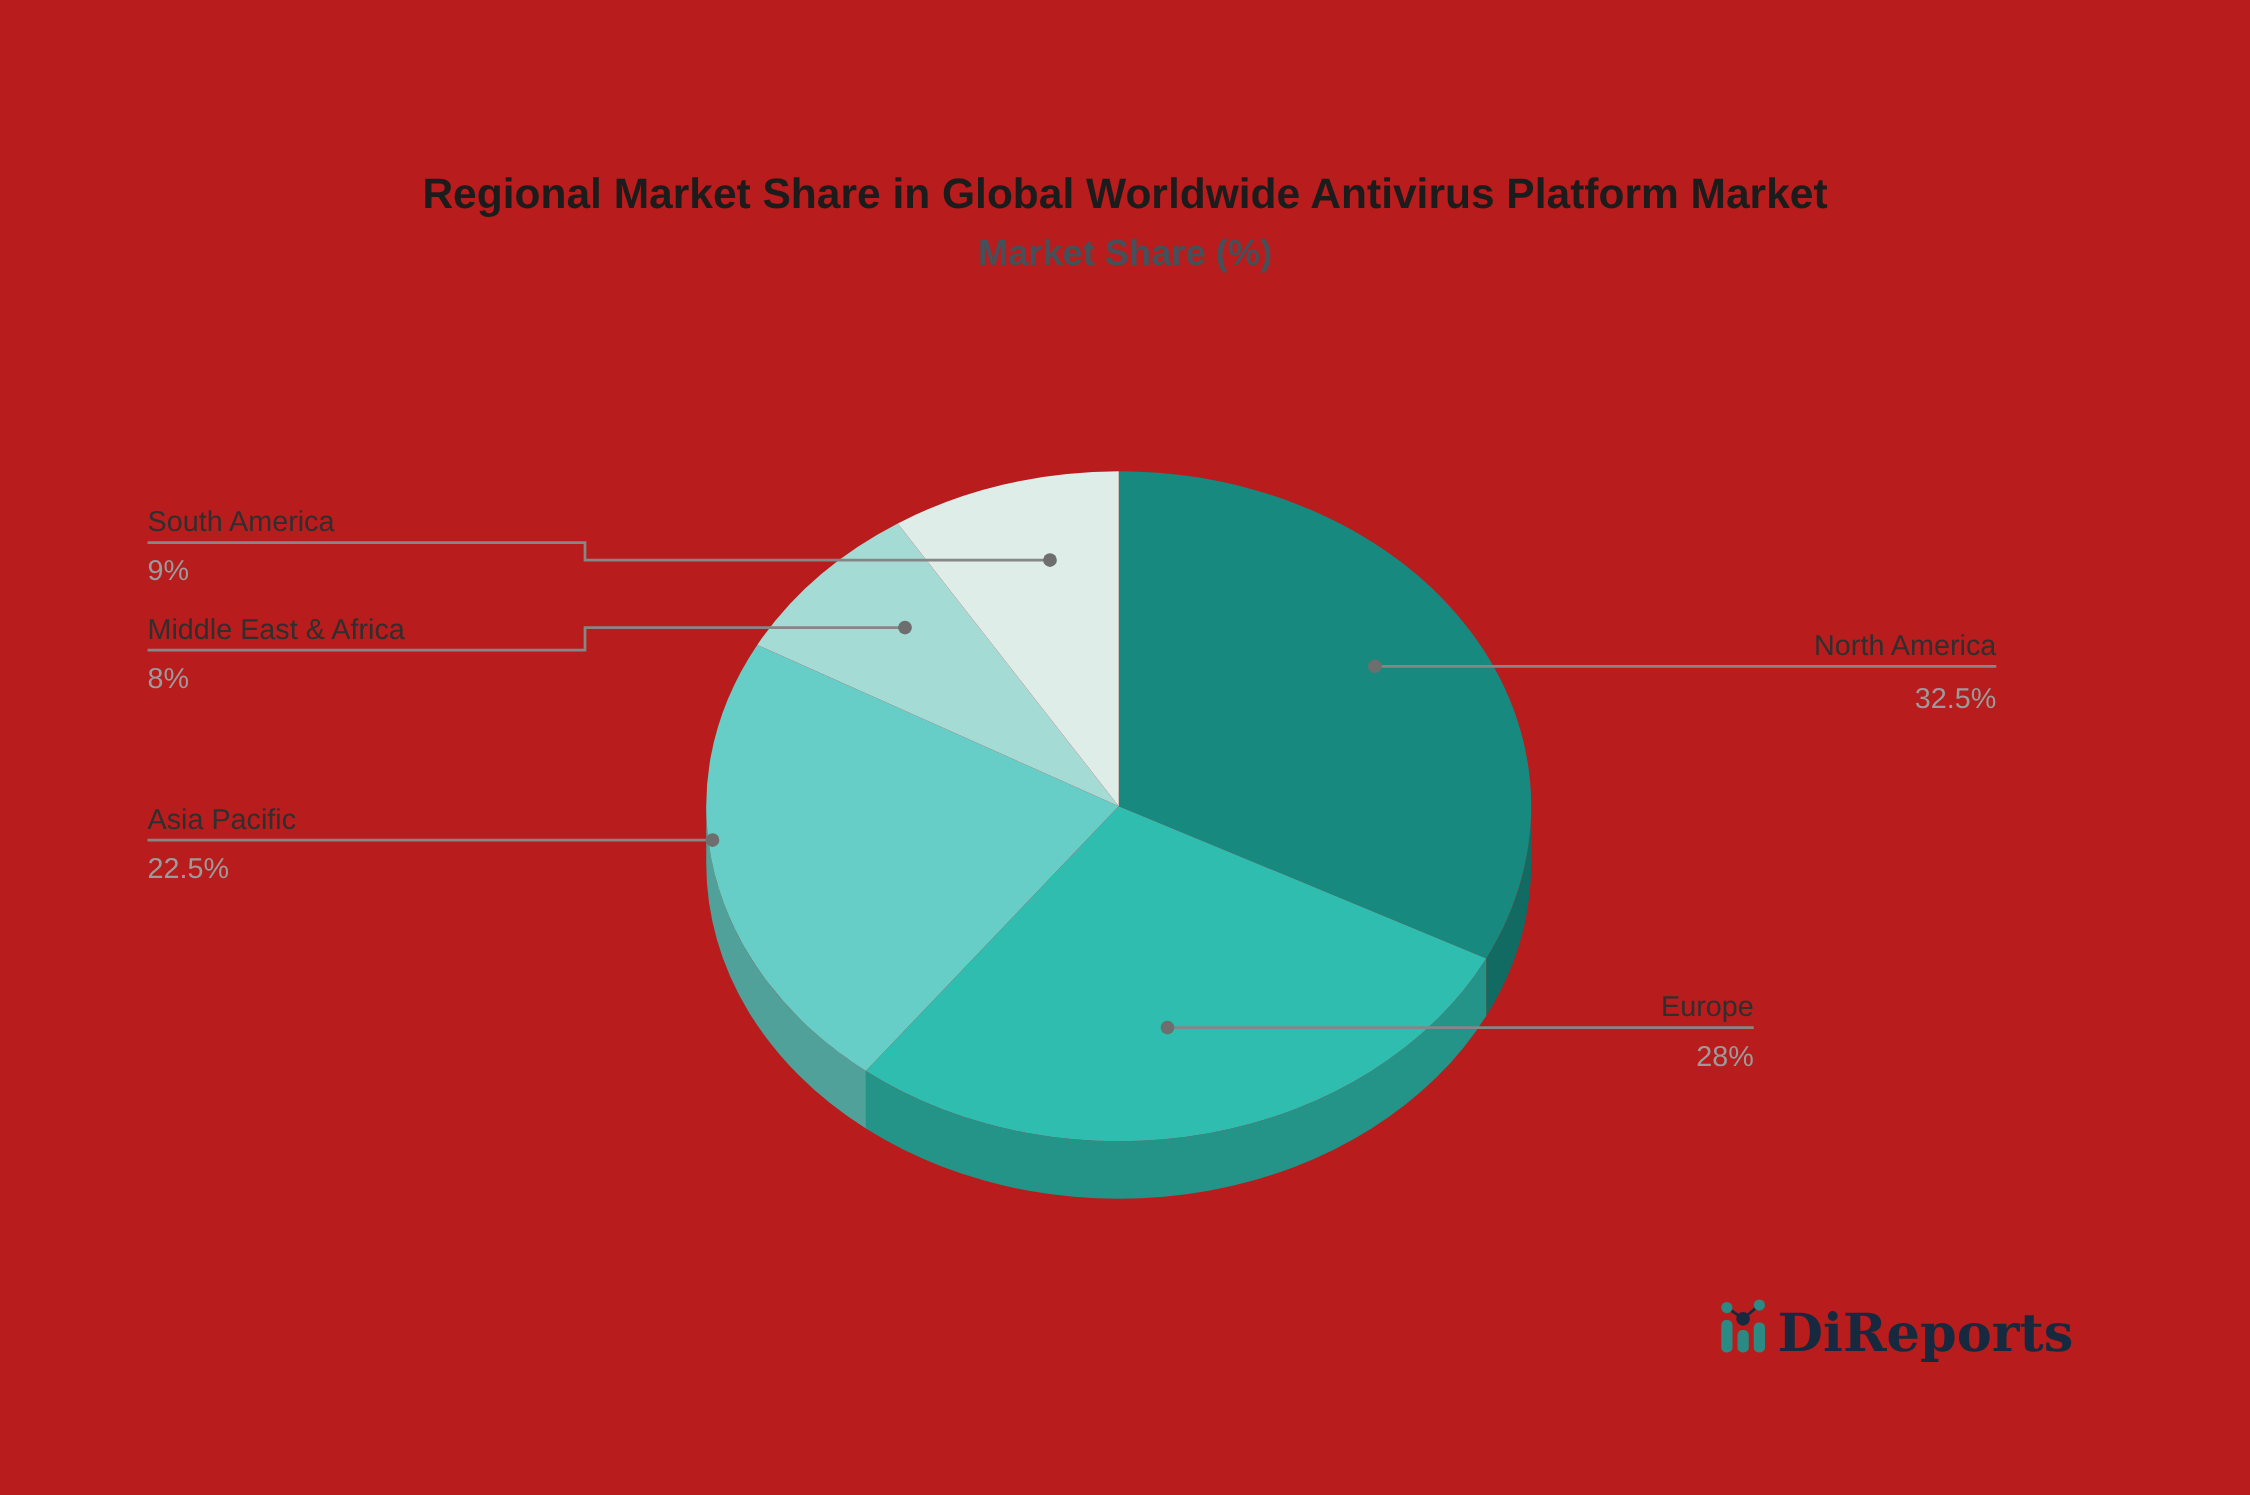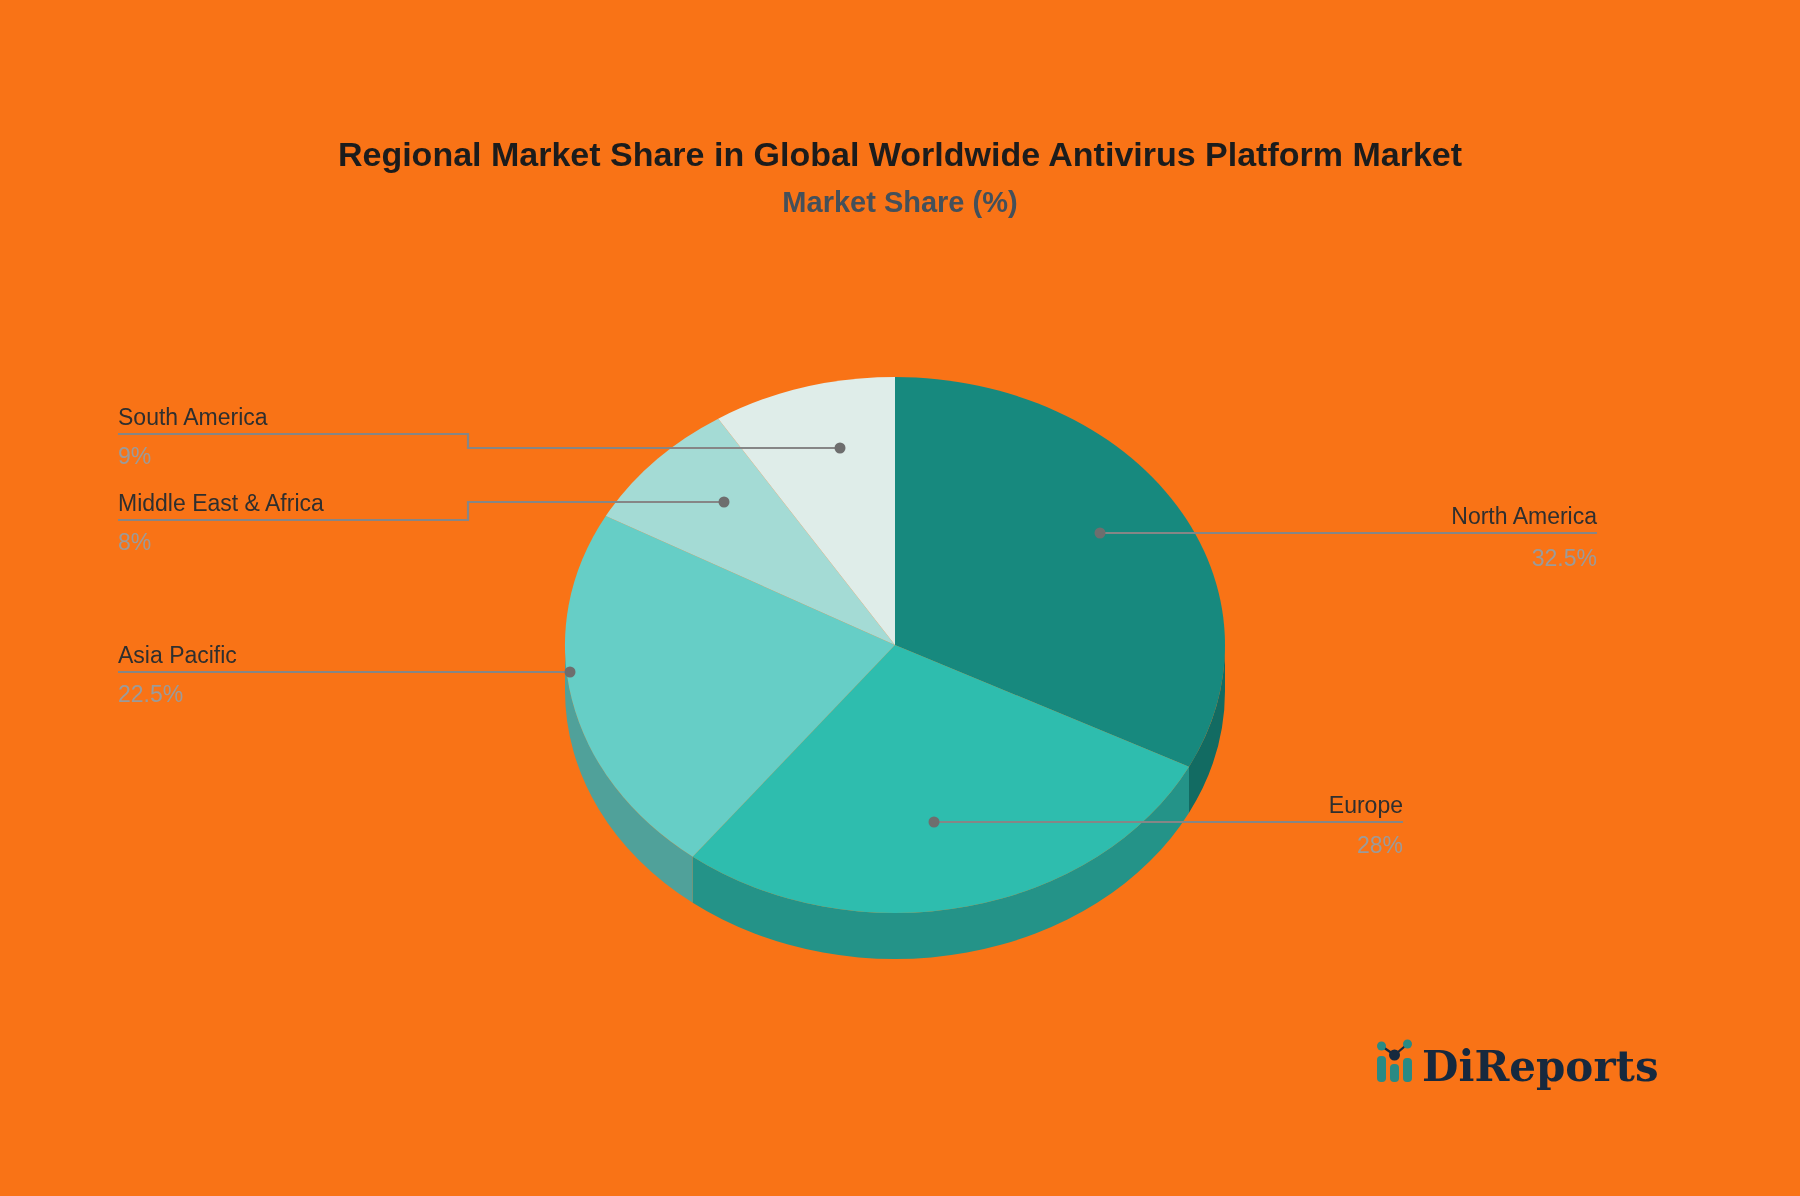--- a/index.html
+++ b/index.html
@@ -1,16 +1,16 @@
 <!DOCTYPE html>
 <html><head>
 <meta charset="utf-8">
 <style>
   html,body{margin:0;padding:0;background:#ffffff;}
-  .page{width:1800px;height:1196px;position:relative;background:#f97316;overflow:hidden;}
+  .page{width:1800px;height:1196px;position:relative;background:#b91c1c;overflow:hidden;}
   svg{display:block;}
   .title-text{font:700 34px "Liberation Sans",sans-serif;fill:#1c1c1c;}
   .subtitle-text{font:700 29px "Liberation Sans",sans-serif;fill:#44505a;}
   .lbl{font:23px "Liberation Sans",sans-serif;fill:#2f2f2f;}
   .pct{font:23px "Liberation Sans",sans-serif;fill:#9b9b9b;}
   .leader{stroke:#868686;stroke-width:2.2;fill:none;}
   .leader-dot{fill:#6e6e6e;}
   .logo-text{font:700 42px "DejaVu Serif",serif;fill:#16293e;}
 </style>
 </head>

